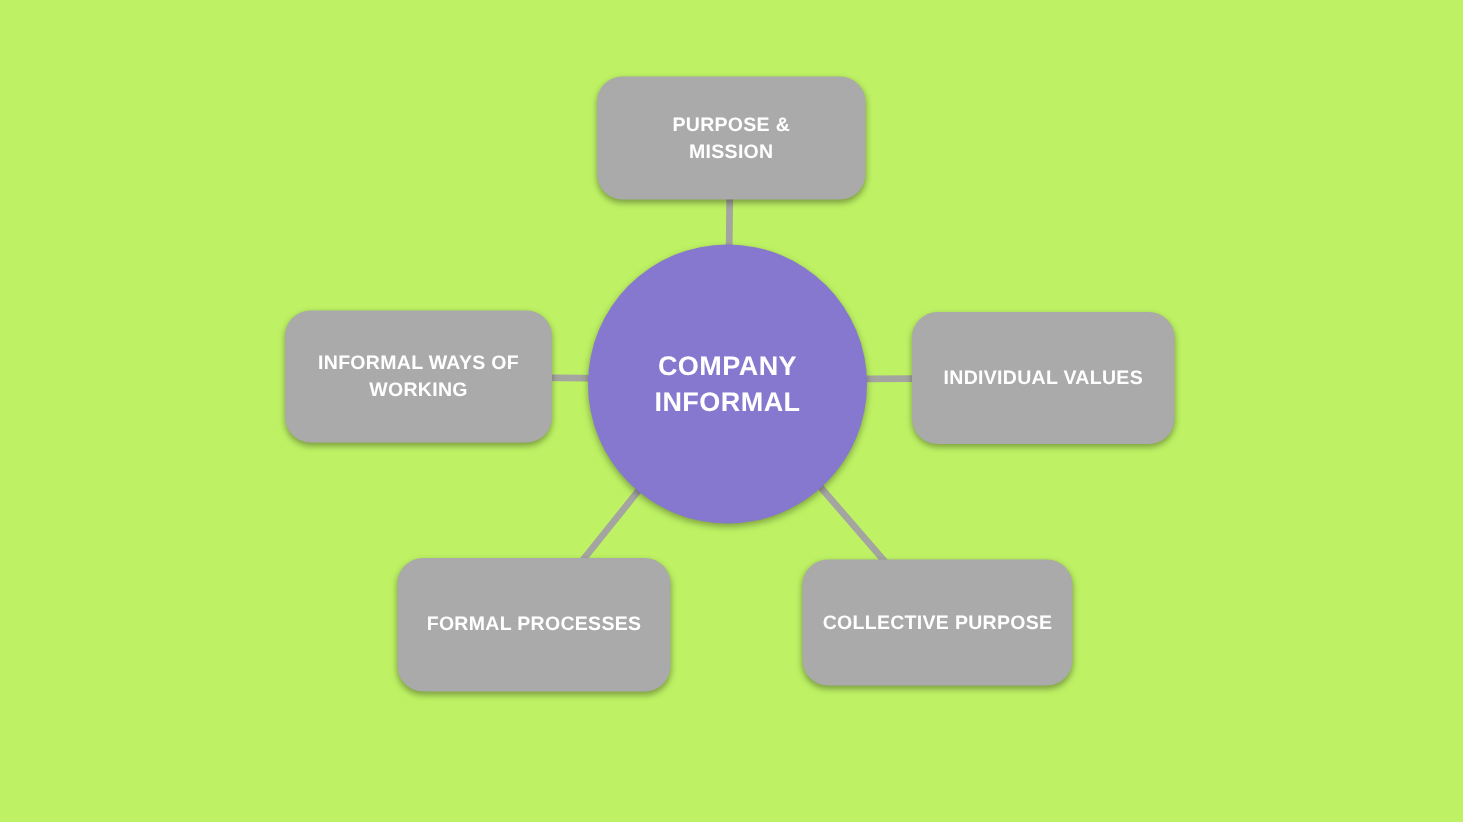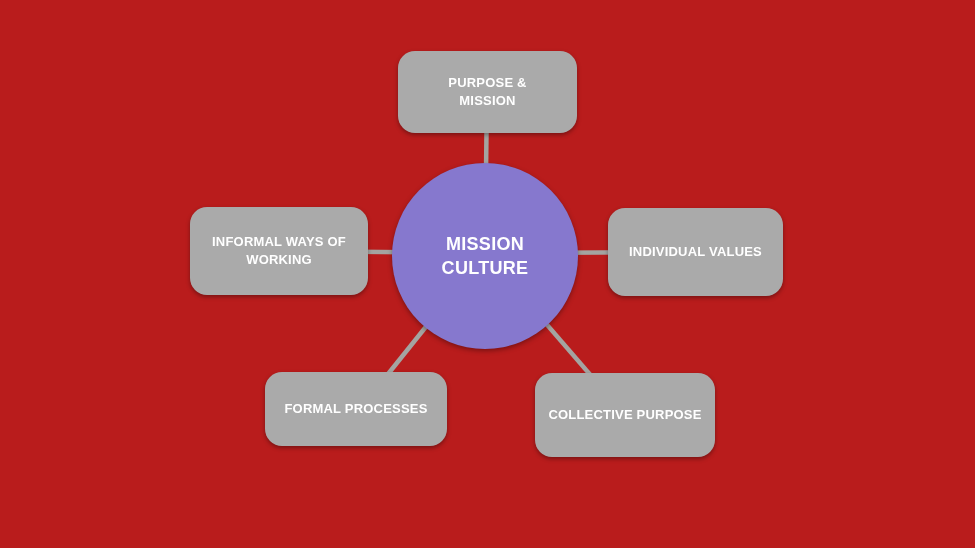--- a/index.html
+++ b/index.html
@@ -7,21 +7,21 @@
     padding: 0;
     width: 975px;
     height: 548px;
     overflow: hidden;
     font-family: "Liberation Sans", sans-serif;
   }
   .canvas {
     position: relative;
     width: 975px;
     height: 548px;
-    background: #b91c1c;
+    background: #bef264;
   }
   .connectors {
     position: absolute;
     left: 0;
     top: 0;
     width: 975px;
     height: 548px;
   }
   .node {
     position: absolute;
@@ -37,21 +37,21 @@
     line-height: 1.4;
     letter-spacing: 0.2px;
     box-shadow: 0 2px 4px rgba(0,0,0,0.35);
   }
   .node .label {
     display: block;
   }
   .node-top        { left: 398px; top: 51px;  width: 179px; height: 82px; }
   .node-left       { left: 190px; top: 207px; width: 178px; height: 88px; }
   .node-right      { left: 608px; top: 208px; width: 175px; height: 88px; }
-  .node-bot-left   { left: 265px; top: 372px; width: 182px; height: 74px; }
+  .node-bot-left   { left: 265px; top: 372px; width: 182px; height: 89px; }
   .node-bot-right  { left: 535px; top: 373px; width: 180px; height: 84px; }
 
   .node-top .label       { max-width: 115px; }
   .node-left .label      { max-width: 160px; }
   .node-right .label     { max-width: 170px; }
   .node-bot-left .label  { max-width: 175px; }
   .node-bot-right .label { max-width: 175px; }
 
   .center-circle {
     position: absolute;
@@ -104,16 +104,16 @@
 
   <div class="node node-bot-left">
     <span class="label">FORMAL PROCESSES</span>
   </div>
 
   <div class="node node-bot-right">
     <span class="label">COLLECTIVE PURPOSE</span>
   </div>
 
   <div class="center-circle">
-    <span class="label">MISSION CULTURE</span>
+    <span class="label">COMPANY INFORMAL</span>
   </div>
 
 </div>
 
 </body></html>

